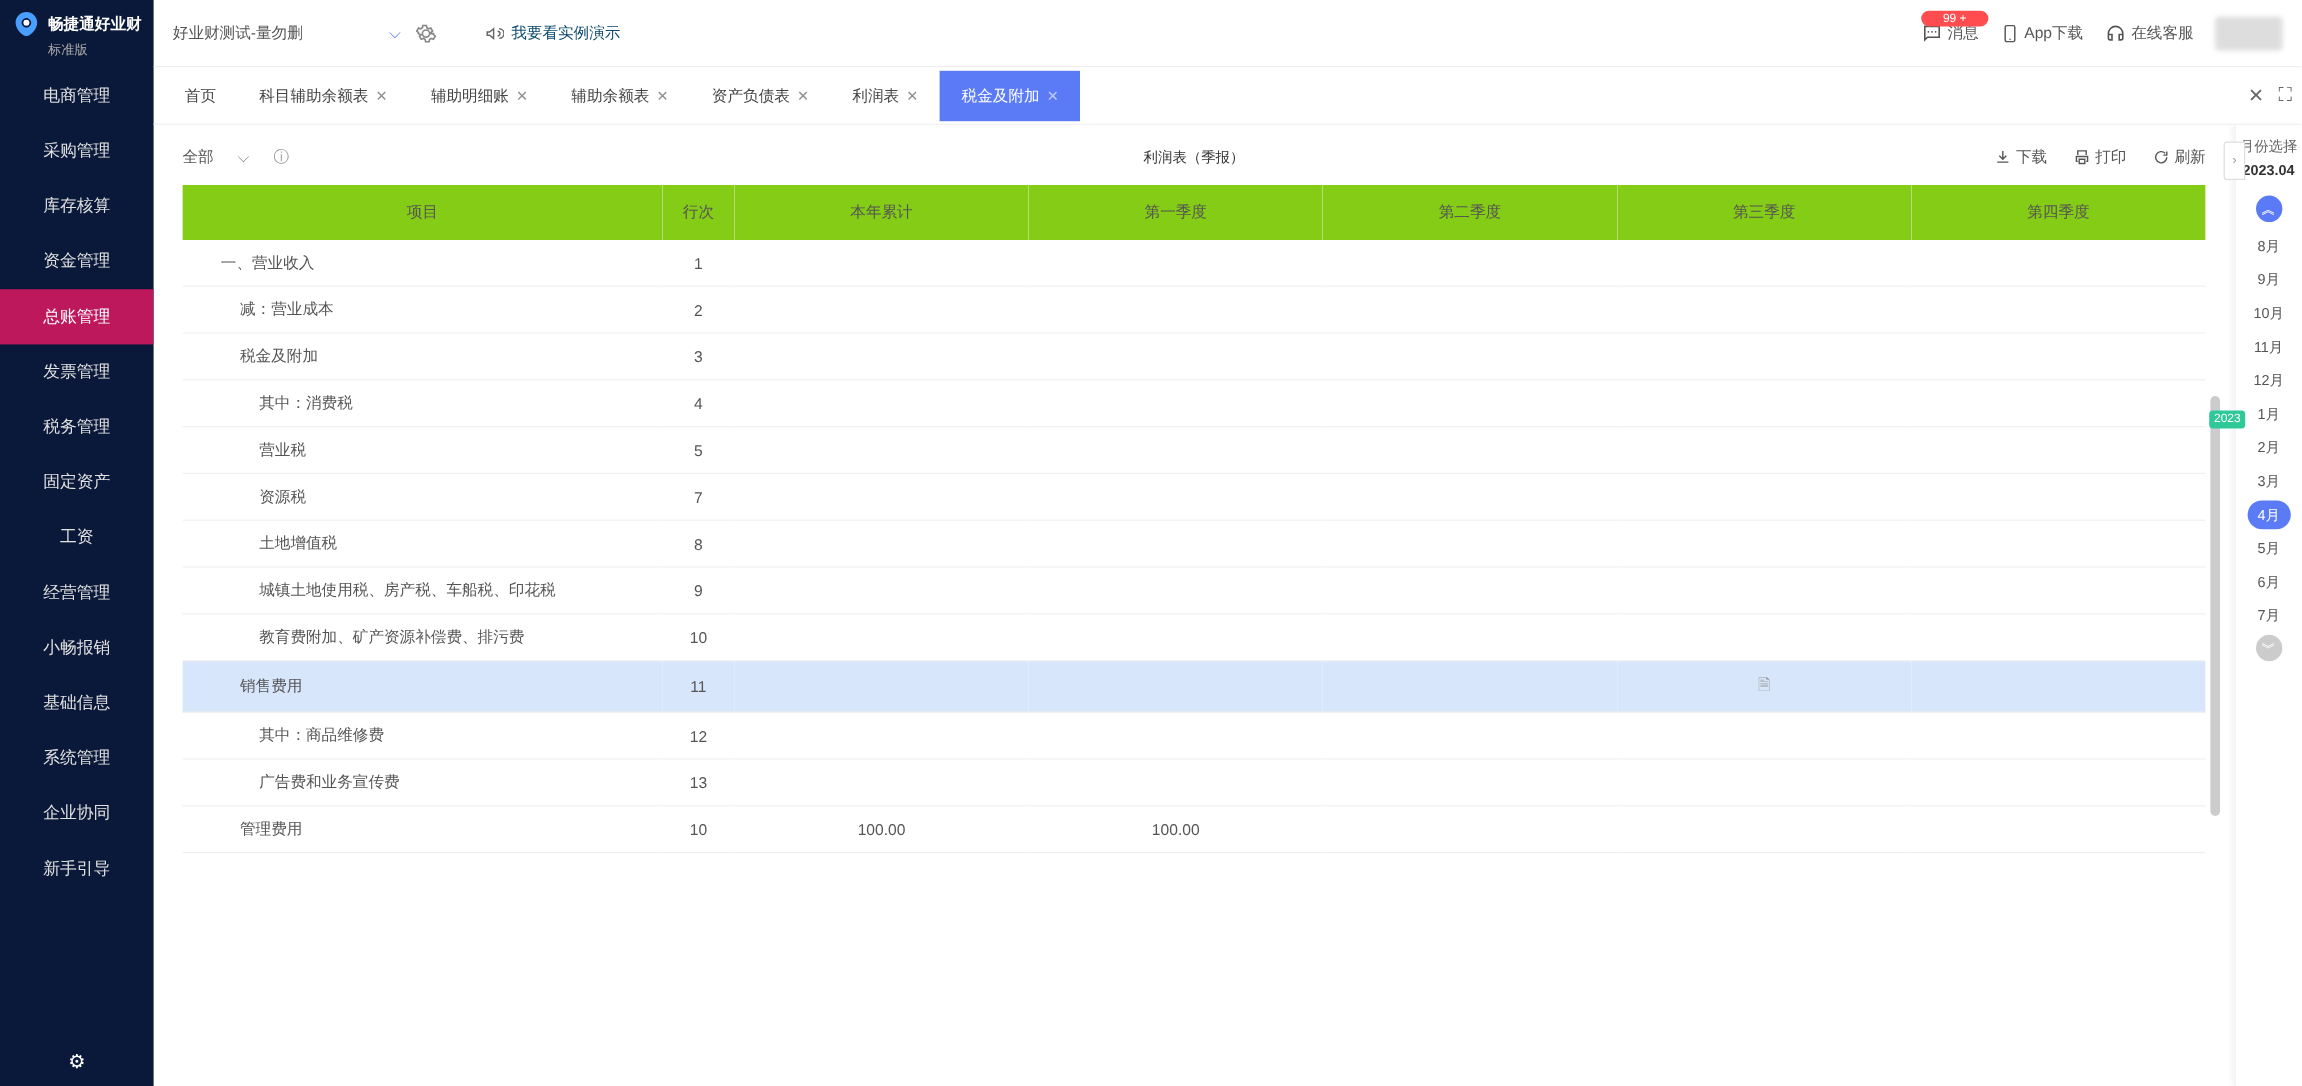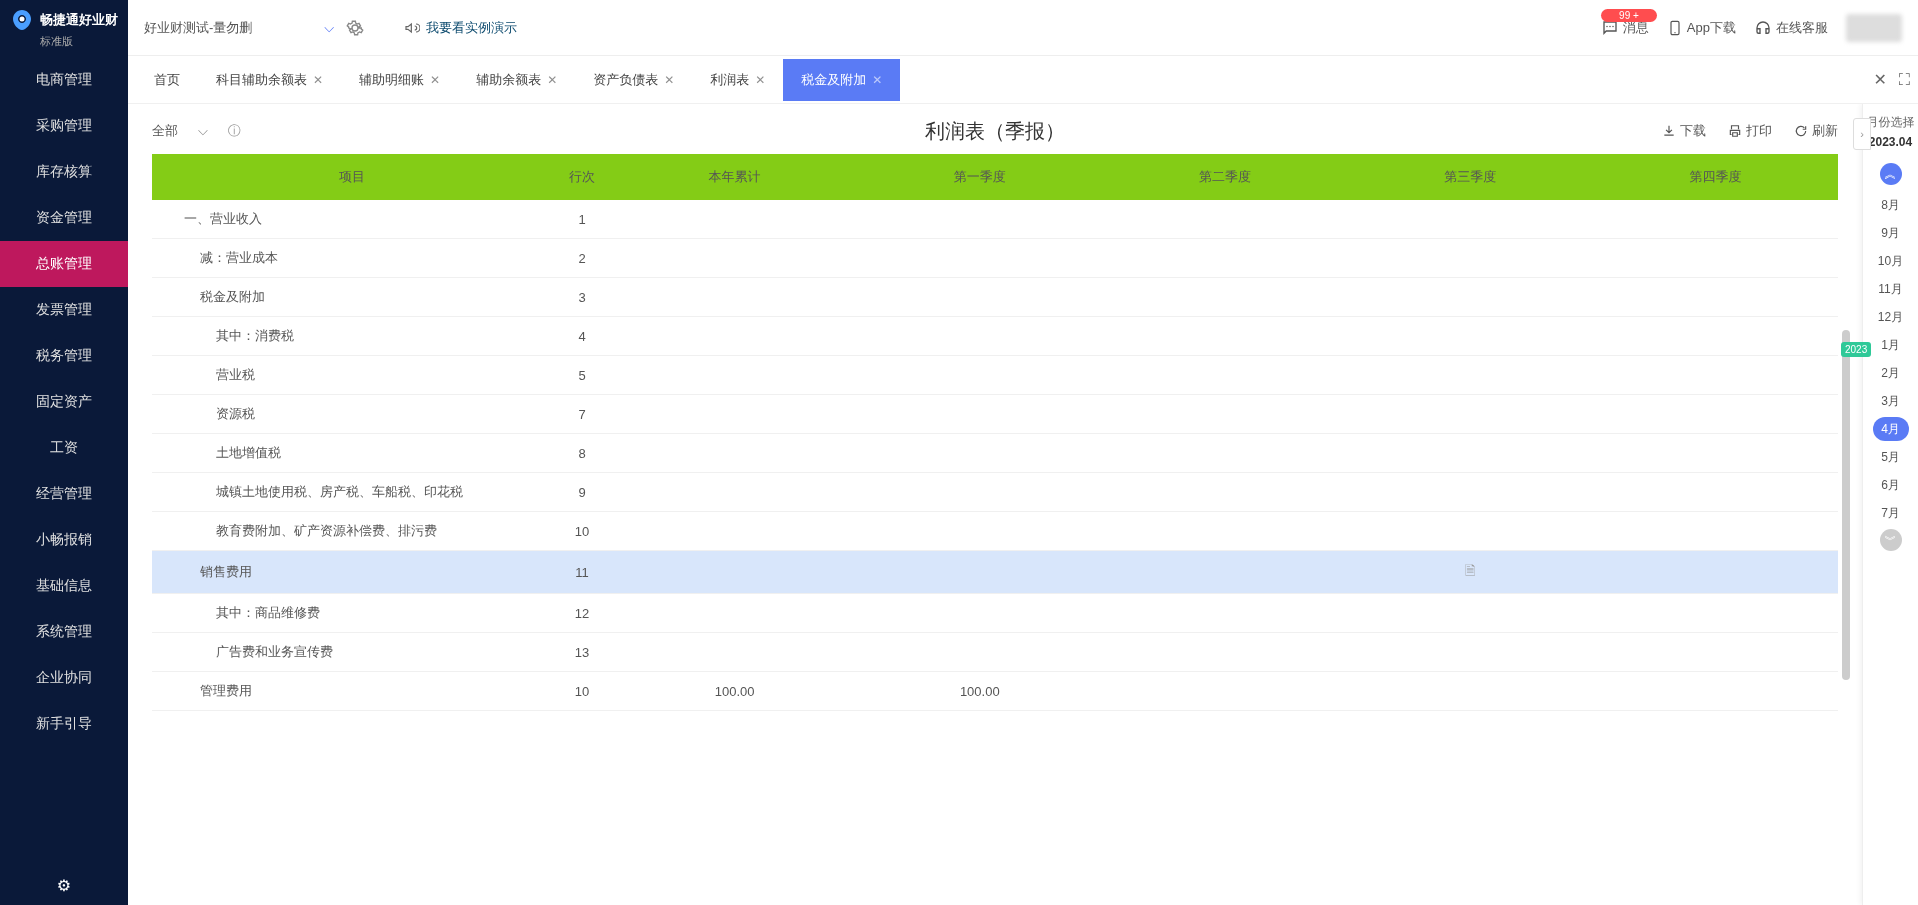--- a/index.html
+++ b/index.html
@@ -42,21 +42,21 @@
     .tabs-actions { position: absolute; right: 8px; display: flex; align-items: center; gap: 12px; }
     .tabs-actions span { cursor: pointer; color: #666; font-size: 16px; }
     
     
     .content { flex: 1; display: flex; position: relative; overflow: hidden; }
     .report { flex: 1; padding: 18px 24px 0 24px; position: relative; overflow: hidden; display: flex; flex-direction: column; }
     
     .report-head { display: flex; align-items: center; margin-bottom: 14px; }
     .filter-all { display: flex; align-items: center; gap: 20px; color: #555; }
     .help-icon { color: #999; }
-    .report-title { position: absolute; left: 50%; transform: translateX(-50%); font-size: 20px; color: #333; }
+    .report-title { position: absolute; left: 50%; transform: translateX(-50%); font-size: 12px; color: #333; }
     .report-actions { margin-left: auto; display: flex; align-items: center; gap: 22px; }
     .ra-item { display: flex; align-items: center; gap: 4px; color: #555; cursor: pointer; }
     
     
     .table-wrap { flex: 1; overflow: auto; position: relative; }
     table { width: 100%; border-collapse: collapse; }
     thead th { background: #84cc16; padding: 14px 8px; font-weight: normal; color: #555; text-align: center; position: sticky; top: 0; }
     thead th:first-child { width: 400px; }
     thead th:nth-child(2) { width: 60px; }
     tbody td { padding: 10px 8px; border-bottom: 1px solid #f0f0f0; color: #555; text-align: center; }

